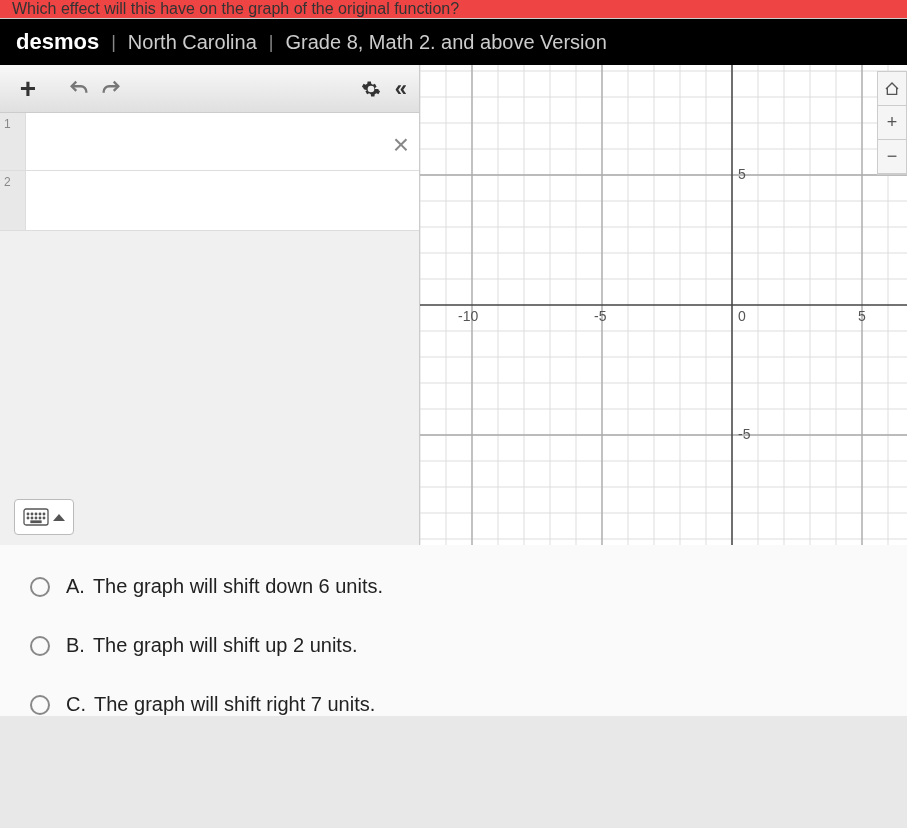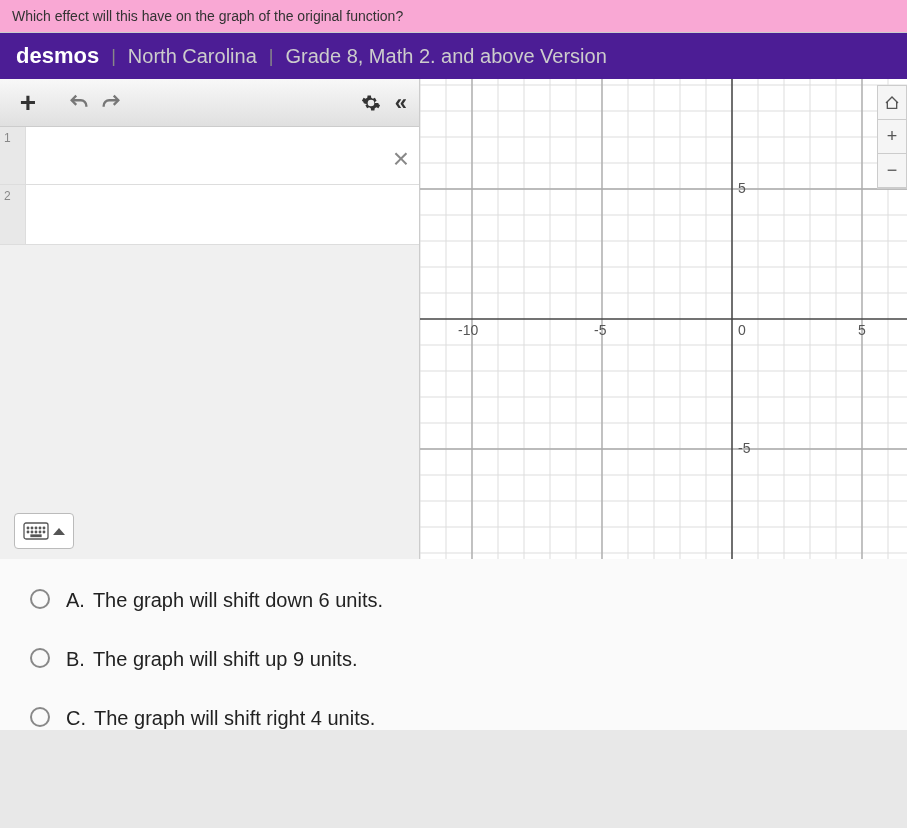--- a/index.html
+++ b/index.html
@@ -4,28 +4,28 @@
 <style>
   * { margin: 0; padding: 0; box-sizing: border-box; }
   body {
     font-family: Arial, sans-serif;
     width: 907px;
     height: 828px;
     background: #e8e8e8;
     overflow: hidden;
   }
   .question-bar {
-    background: #f9a8d4;
-    padding: 8px 12px;
-    font-size: 14px;
+    background: #ef4444;
+    padding: 0 12px;
+    font-size: 16px;
     color: #333;
     border-bottom: 1px solid #ccc;
   }
   .desmos-header {
-    background: #4c1d95;
+    background: #000000;
     color: #fff;
     display: flex;
     align-items: center;
     padding: 10px 16px;
     font-size: 18px;
   }
   .desmos-logo {
     font-weight: bold;
     font-size: 22px;
     color: #fff;
@@ -171,21 +171,21 @@
     color: #555;
     cursor: pointer;
     border-bottom: 1px solid #ccc;
   }
   .answers {
     padding: 30px 30px 0 30px;
     background: #fafafa;
   }
   .answer-option {
     display: flex;
-    align-items: flex-start;
+    align-items: center;
     gap: 16px;
     margin-bottom: 36px;
     font-size: 20px;
     color: #222;
   }
   .radio-circle {
     width: 20px;
     height: 20px;
     border: 2px solid #888;
     border-radius: 50%;
@@ -330,19 +330,19 @@
   </div>
 </div>
 
 <div class="answers">
   <div class="answer-option">
     <div class="radio-circle"></div>
     <div><span class="opt-letter">A.</span><span>The graph will shift down 6 units.</span></div>
   </div>
   <div class="answer-option">
     <div class="radio-circle"></div>
-    <div><span class="opt-letter">B.</span><span>The graph will shift up 9 units.</span></div>
+    <div><span class="opt-letter">B.</span><span>The graph will shift up 2 units.</span></div>
   </div>
   <div class="answer-option">
     <div class="radio-circle"></div>
-    <div><span class="opt-letter">C.</span><span>The graph will shift right 4 units.</span></div>
+    <div><span class="opt-letter">C.</span><span>The graph will shift right 7 units.</span></div>
   </div>
 </div>
 
 </body></html>

